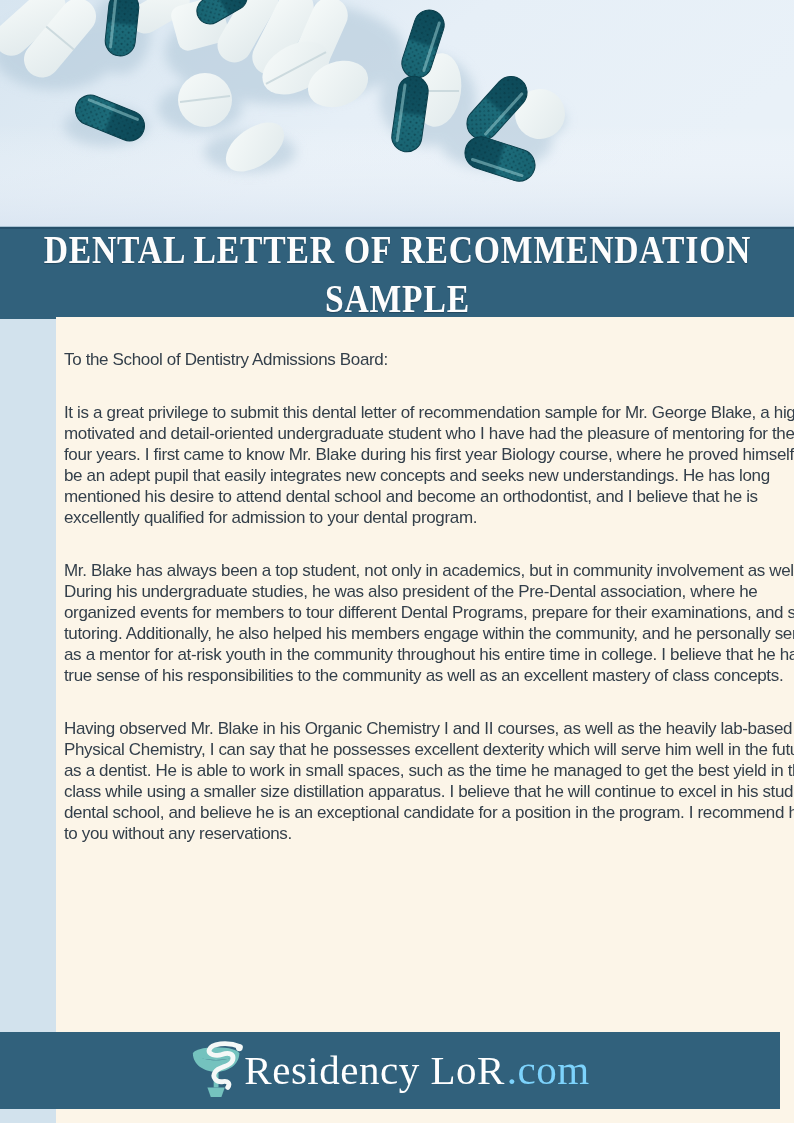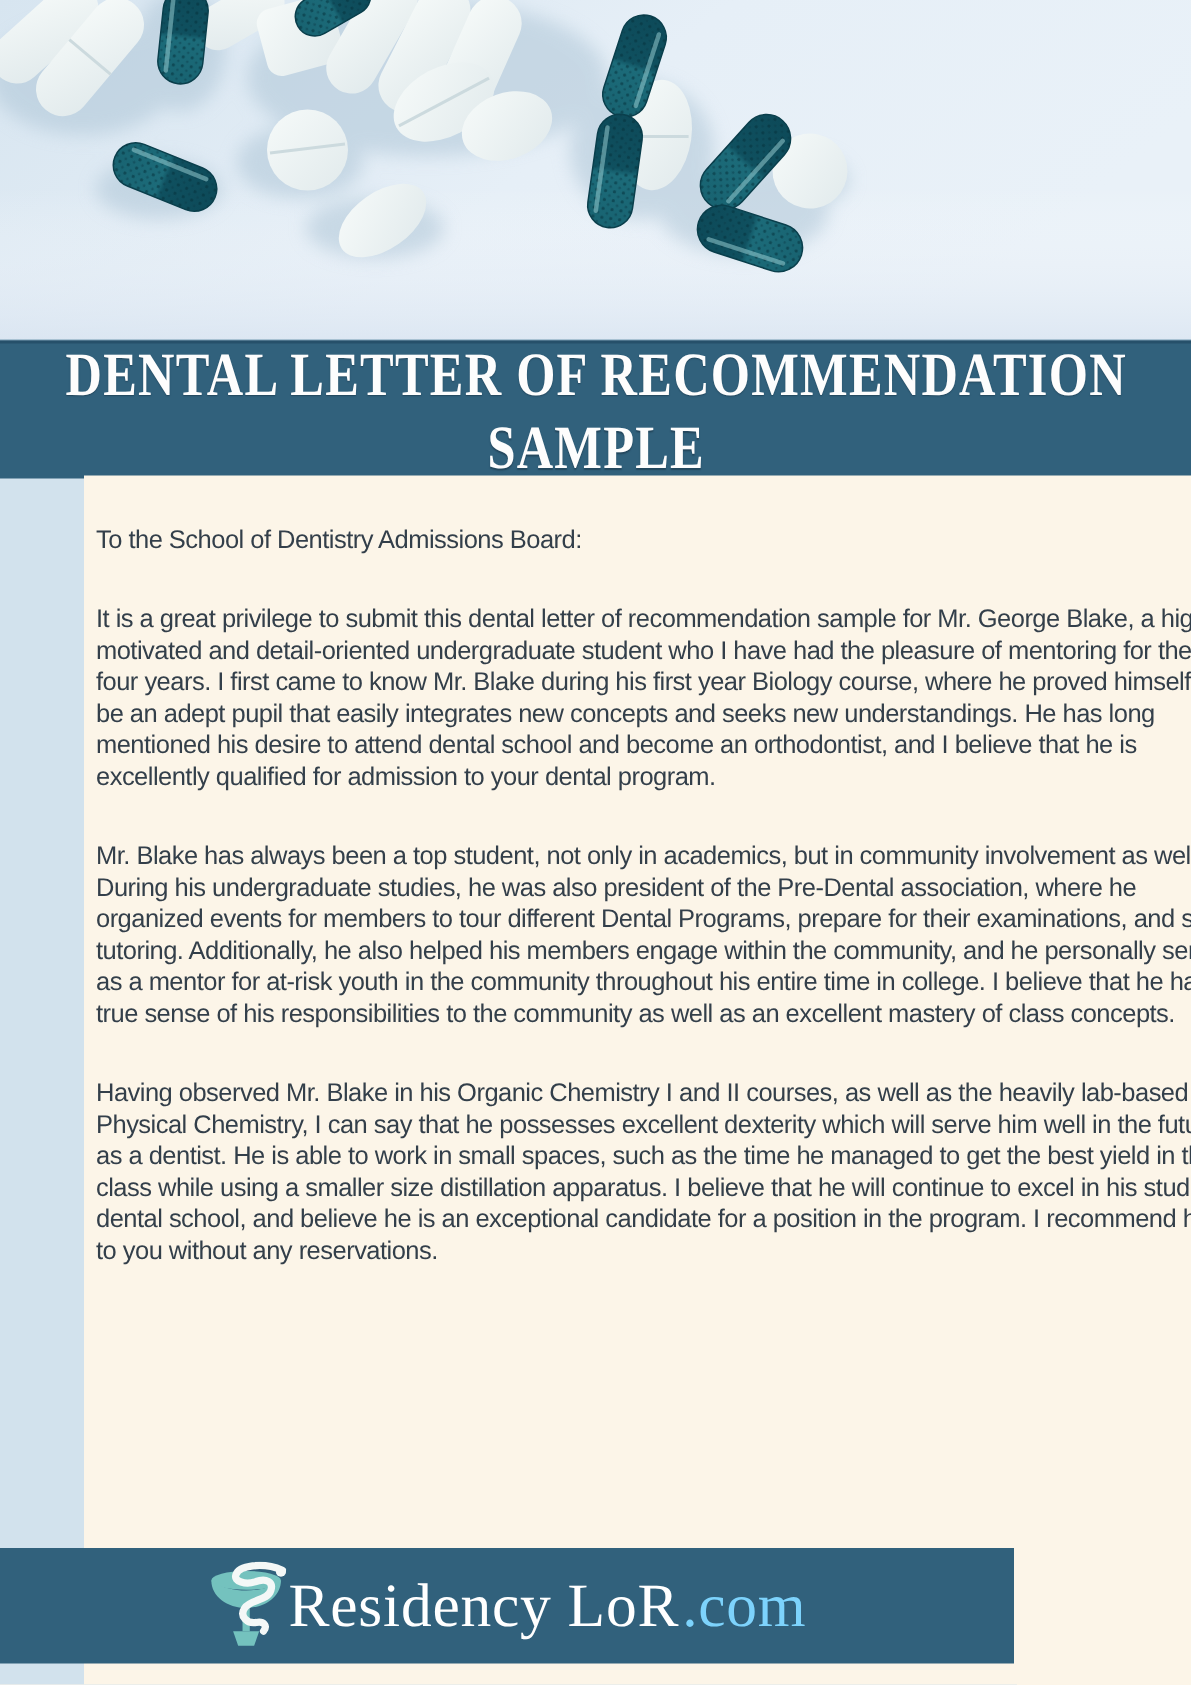--- a/index.html
+++ b/index.html
@@ -49,21 +49,21 @@
     margin:0;
     color:#333f4a;
     font-size:17px;
     letter-spacing:-0.35px;
     line-height:21px;
   }
   .paper p + p{margin-top:32px;}
 
   
   .footer{
-    position:absolute;left:0;top:1032px;width:676px;height:77px;
+    position:absolute;left:0;top:1032px;width:780px;height:77px;
     background:#31617c;z-index:2;
     display:flex;align-items:center;justify-content:center;
   }
   .brand{
     display:flex;align-items:center;gap:2px;cursor:pointer;
   }
   .brand-icon{width:58px;height:60px;flex:0 0 auto;margin-right:-6px;}
   .brand-text{
     font-family:"Liberation Serif", serif;
     font-size:41px;

